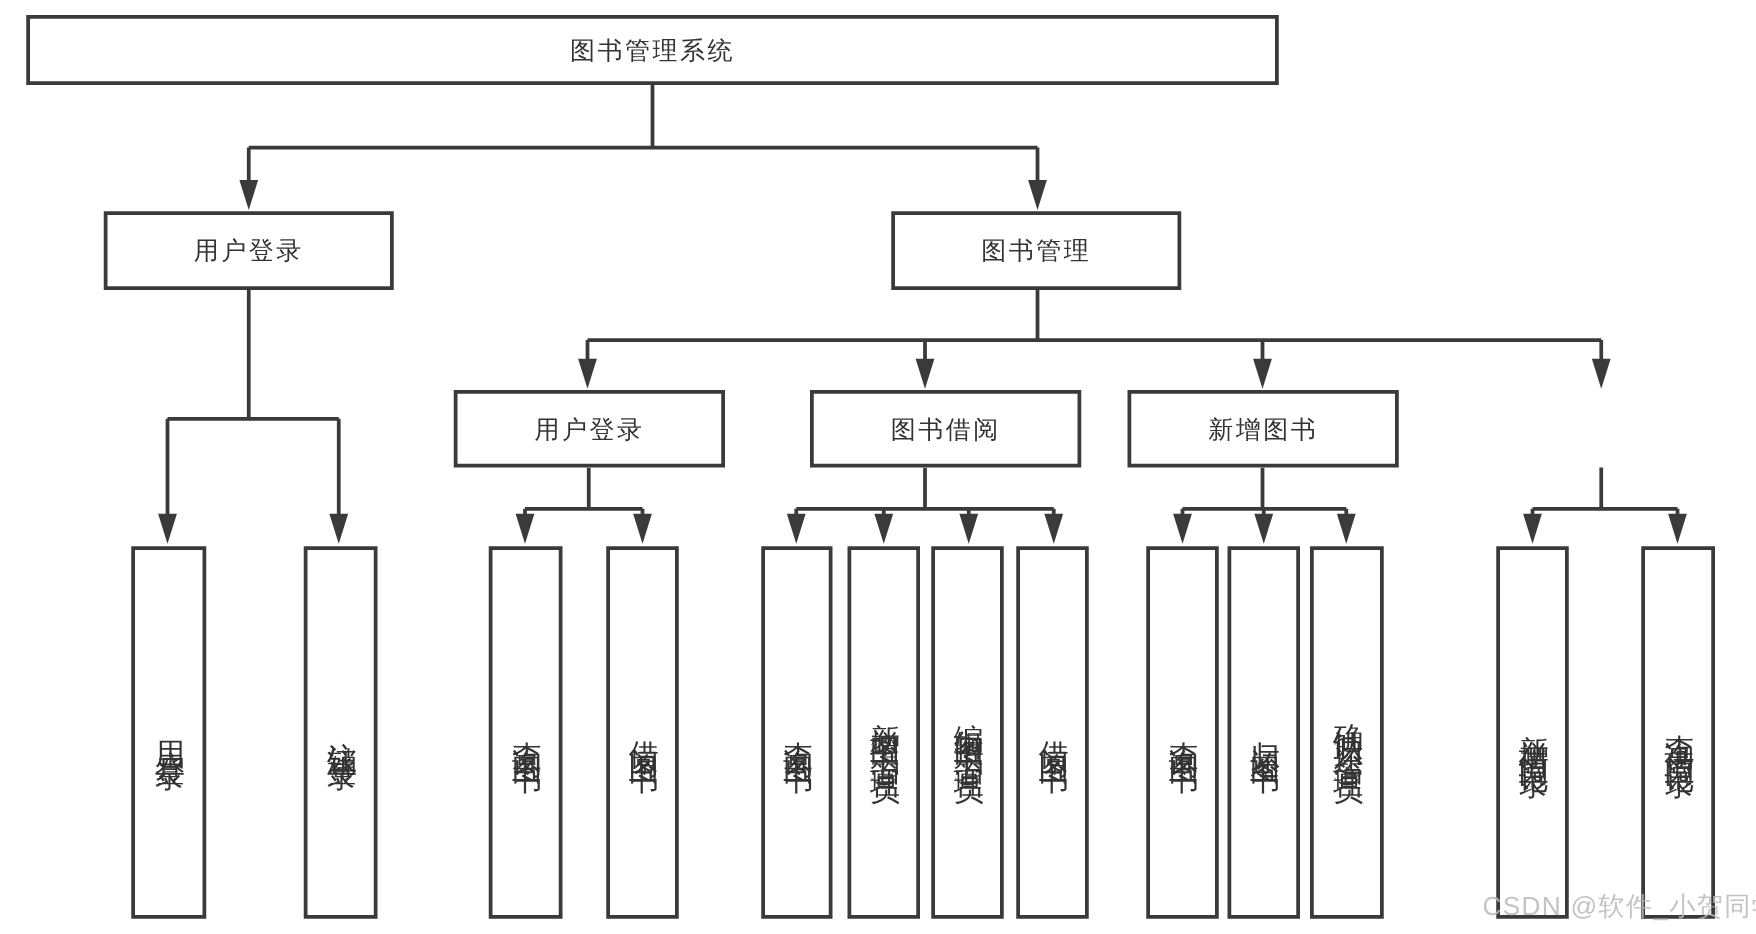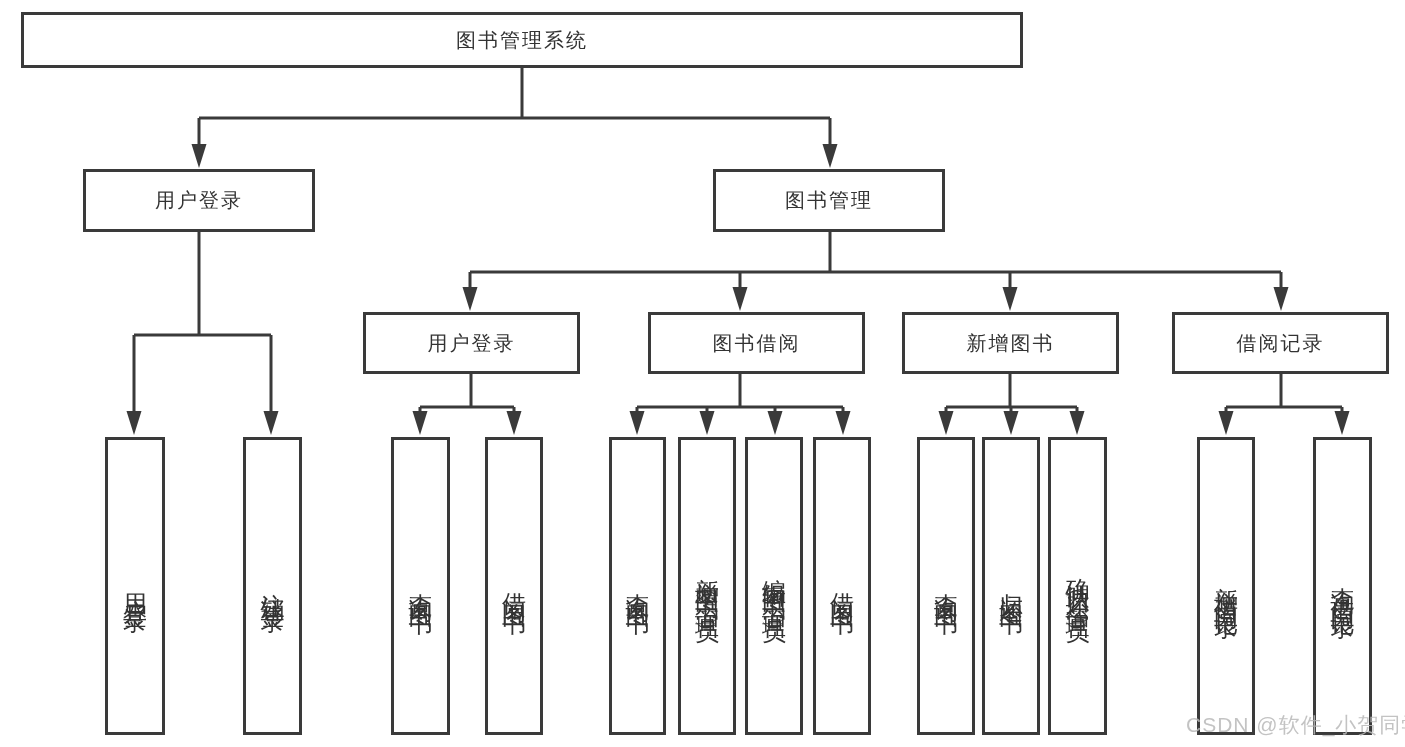--- a/index.html
+++ b/index.html
@@ -98,21 +98,20 @@
   </svg>
 
   <div class="box h" style="left:21px;top:12px;width:1002px;height:56px">图书管理系统</div>
 
   <div class="box h" style="left:83px;top:169px;width:232px;height:63px">用户登录</div>
   <div class="box h" style="left:713px;top:169px;width:232px;height:63px">图书管理</div>
 
   <div class="box h" style="left:363px;top:312px;width:217px;height:62px">用户登录</div>
   <div class="box h" style="left:648px;top:312px;width:217px;height:62px">图书借阅</div>
   <div class="box h" style="left:902px;top:312px;width:217px;height:62px">新增图书</div>
-  <div class="box h" style="left:1172px;top:312px;width:217px;height:62px">借阅记录</div>
 
   <div class="box v" style="left:105px;top:437px;width:60px;height:298px">用户登录</div>
   <div class="box v" style="left:243px;top:437px;width:59px;height:298px">注销登录</div>
 
   <div class="box v" style="left:391px;top:437px;width:59px;height:298px">查询图书</div>
   <div class="box v" style="left:485px;top:437px;width:58px;height:298px">借阅图书</div>
 
   <div class="box v" style="left:609px;top:437px;width:57px;height:298px">查询图书</div>
   <div class="box v" style="left:678px;top:437px;width:58px;height:298px">新增图书（管理员）</div>
   <div class="box v" style="left:745px;top:437px;width:58px;height:298px">编辑图书（管理员）</div>

